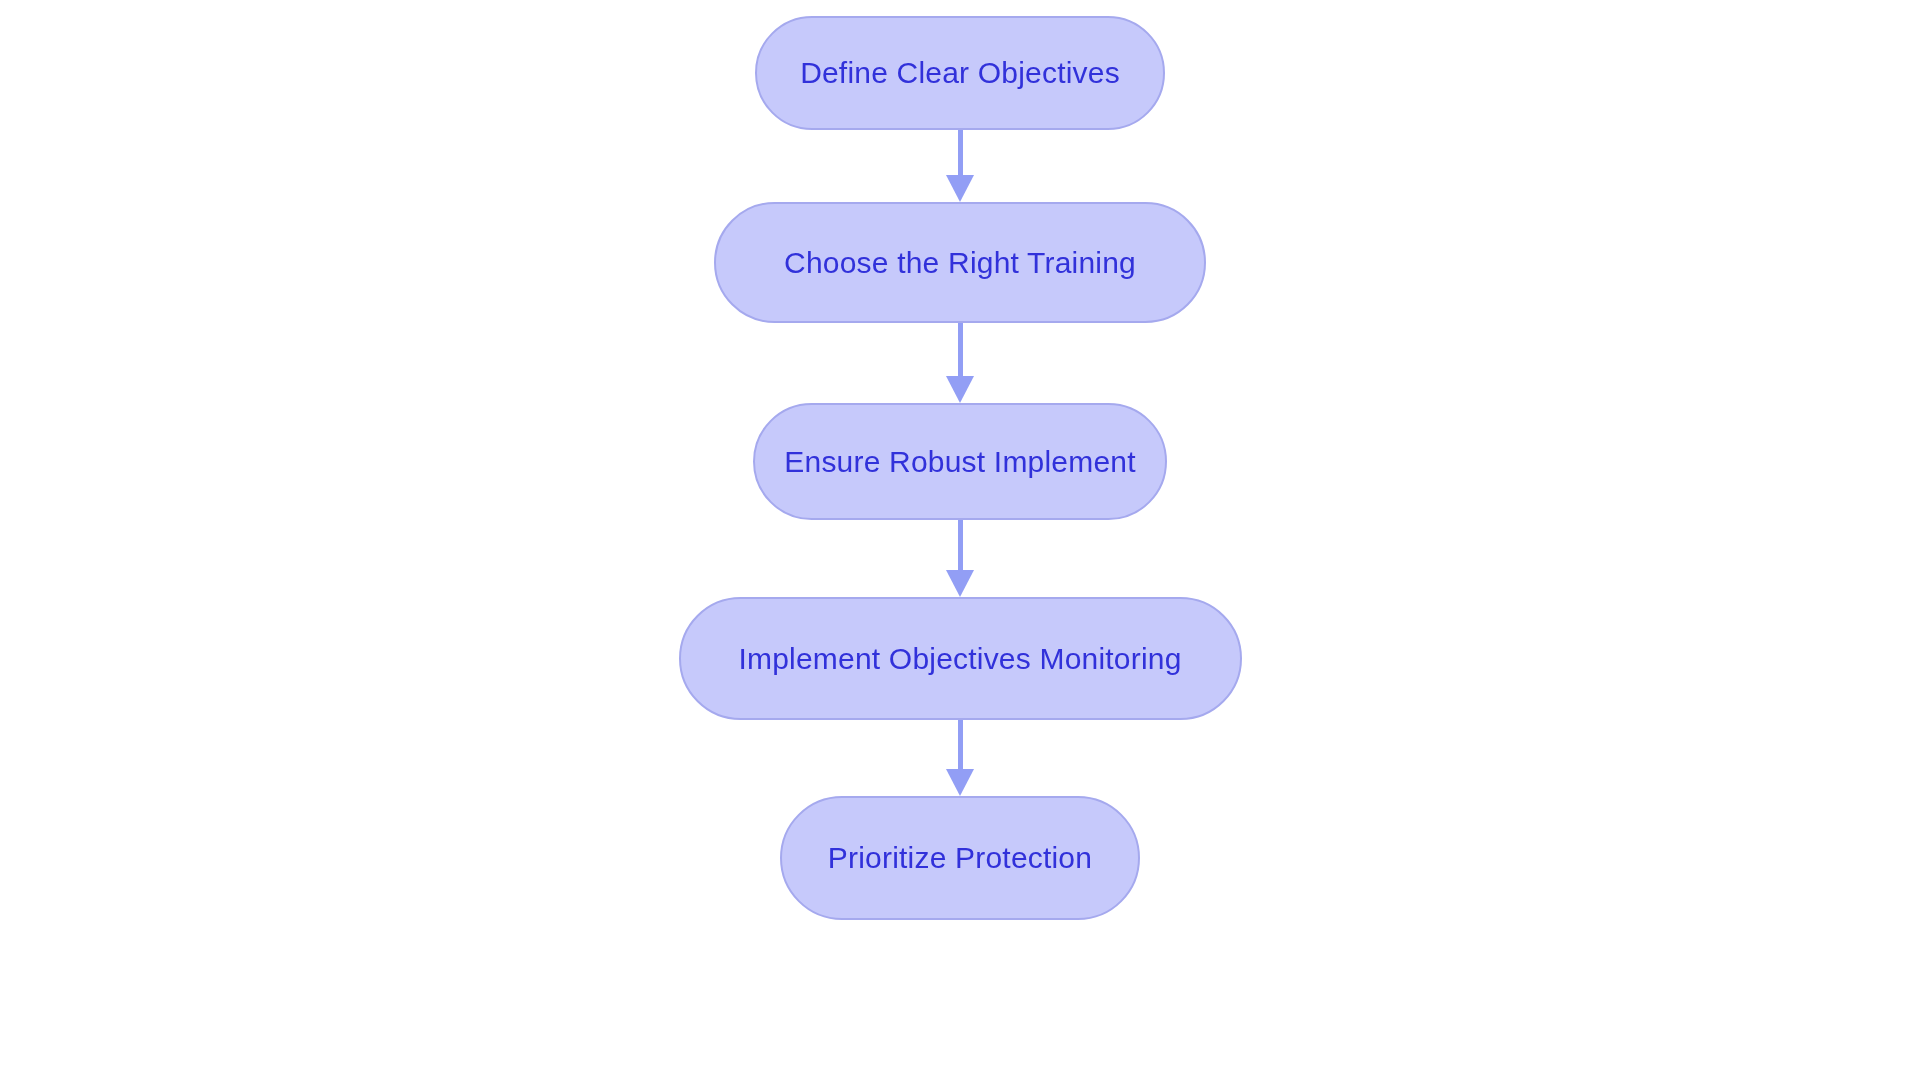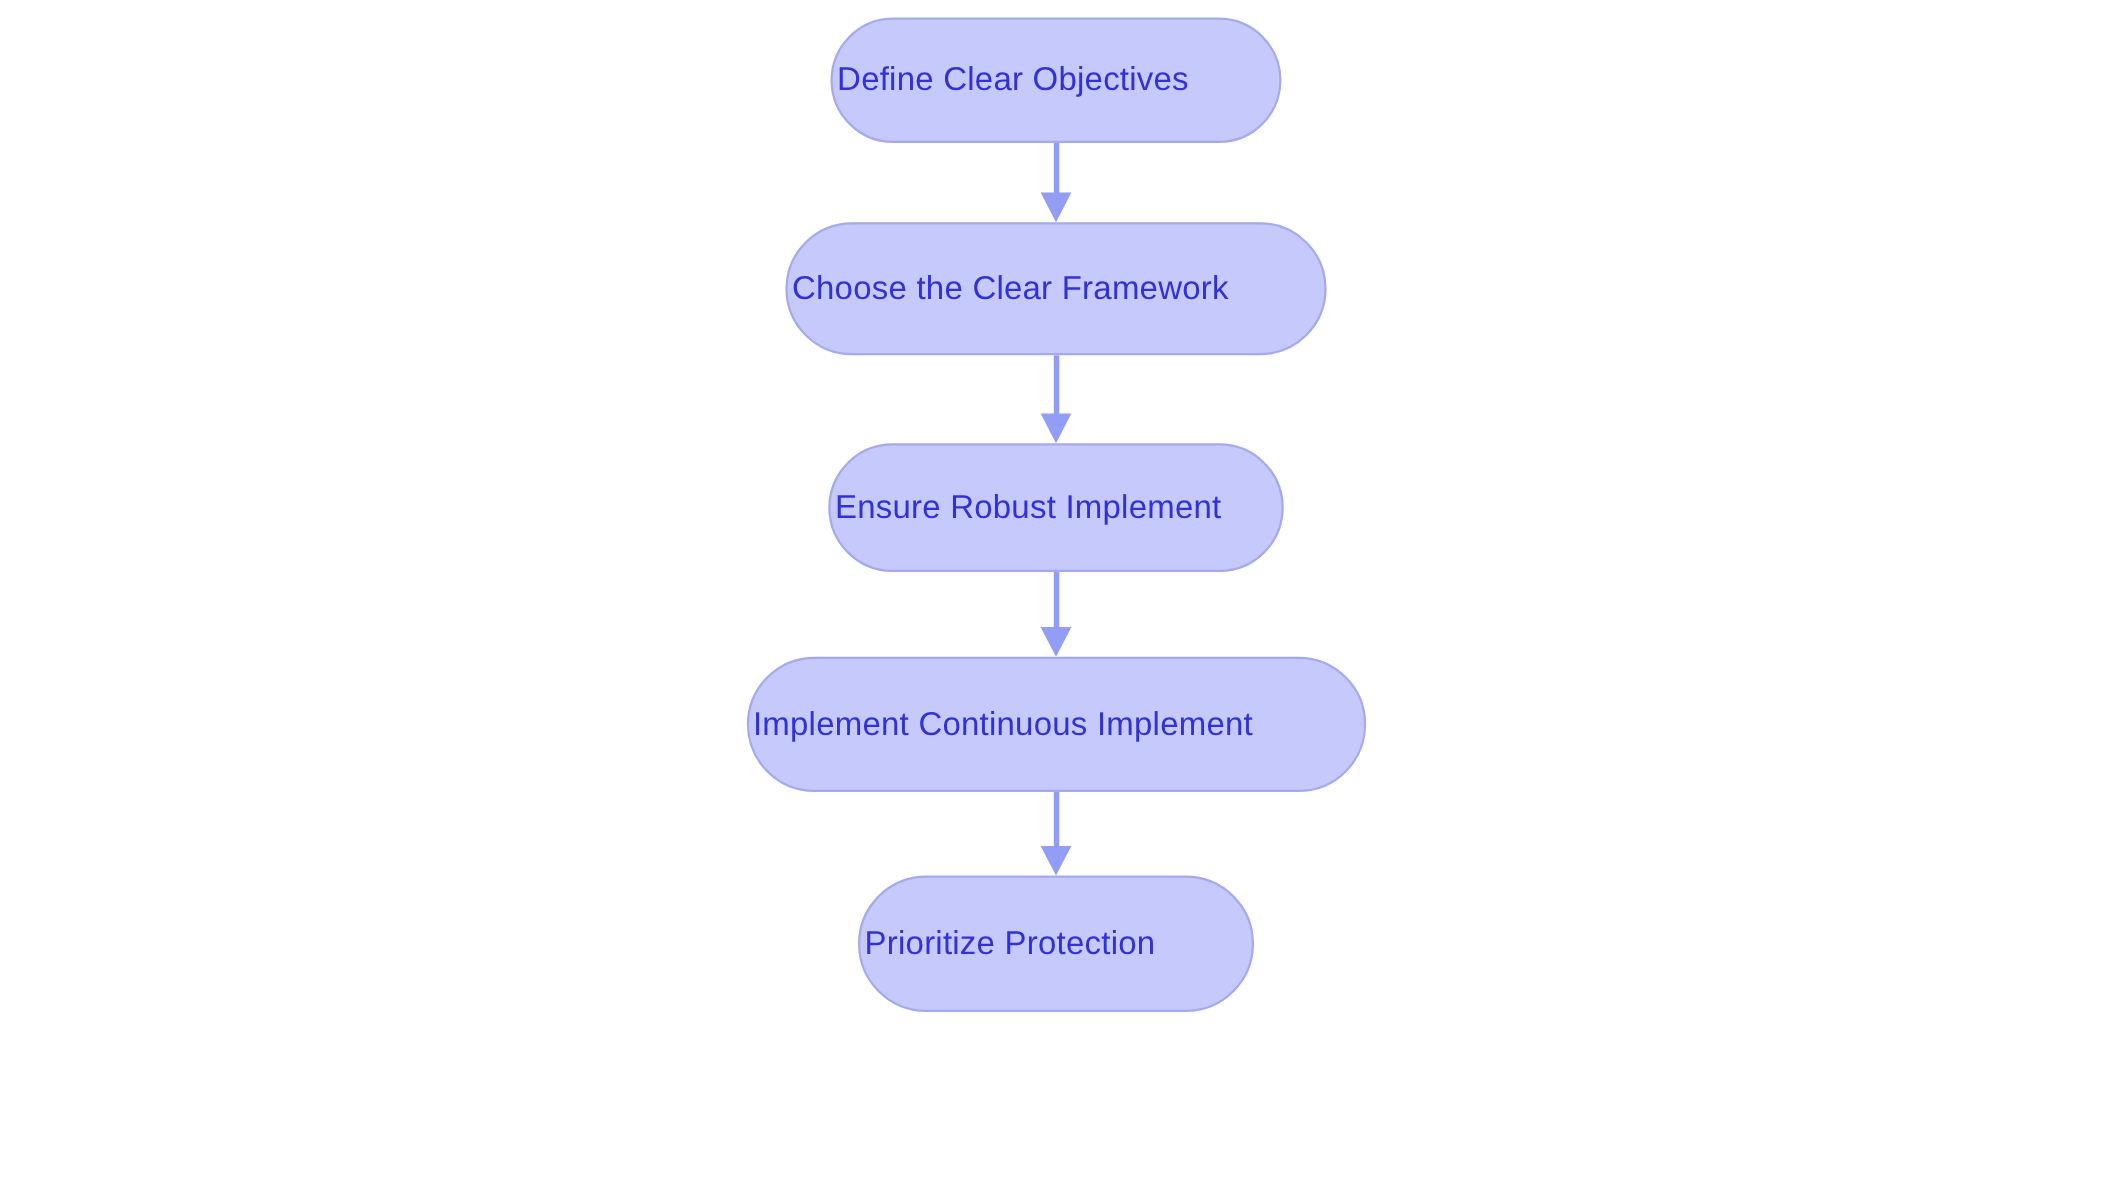--- a/index.html
+++ b/index.html
@@ -26,20 +26,21 @@
     width: 1920px;
     height: 1083px;
     display: flex;
     flex-direction: column;
     align-items: center;
   }
   .node {
     box-sizing: border-box;
     display: flex;
     align-items: center;
+    justify-content: center;
     background: #c6c9fb;
     border: 2px solid #a5a9ee;
     border-radius: 999px;
     color: #3131da;
     font-size: 30px;
     font-weight: 400;
     letter-spacing: 0.2px;
     white-space: nowrap;
     line-height: 1;
   }
@@ -91,39 +92,39 @@
     <div class="node node-0">
       <span class="node-label">Define Clear Objectives</span>
     </div>
 
     <div class="connector conn-0">
       <div class="connector-line"></div>
       <div class="connector-head"></div>
     </div>
 
     <div class="node node-1">
-      <span class="node-label">Choose the Clear Framework</span>
+      <span class="node-label">Choose the Right Training</span>
     </div>
 
     <div class="connector conn-1">
       <div class="connector-line"></div>
       <div class="connector-head"></div>
     </div>
 
     <div class="node node-2">
       <span class="node-label">Ensure Robust Implement</span>
     </div>
 
     <div class="connector conn-2">
       <div class="connector-line"></div>
       <div class="connector-head"></div>
     </div>
 
     <div class="node node-3">
-      <span class="node-label">Implement Continuous Implement</span>
+      <span class="node-label">Implement Objectives Monitoring</span>
     </div>
 
     <div class="connector conn-3">
       <div class="connector-line"></div>
       <div class="connector-head"></div>
     </div>
 
     <div class="node node-4">
       <span class="node-label">Prioritize Protection</span>
     </div>

